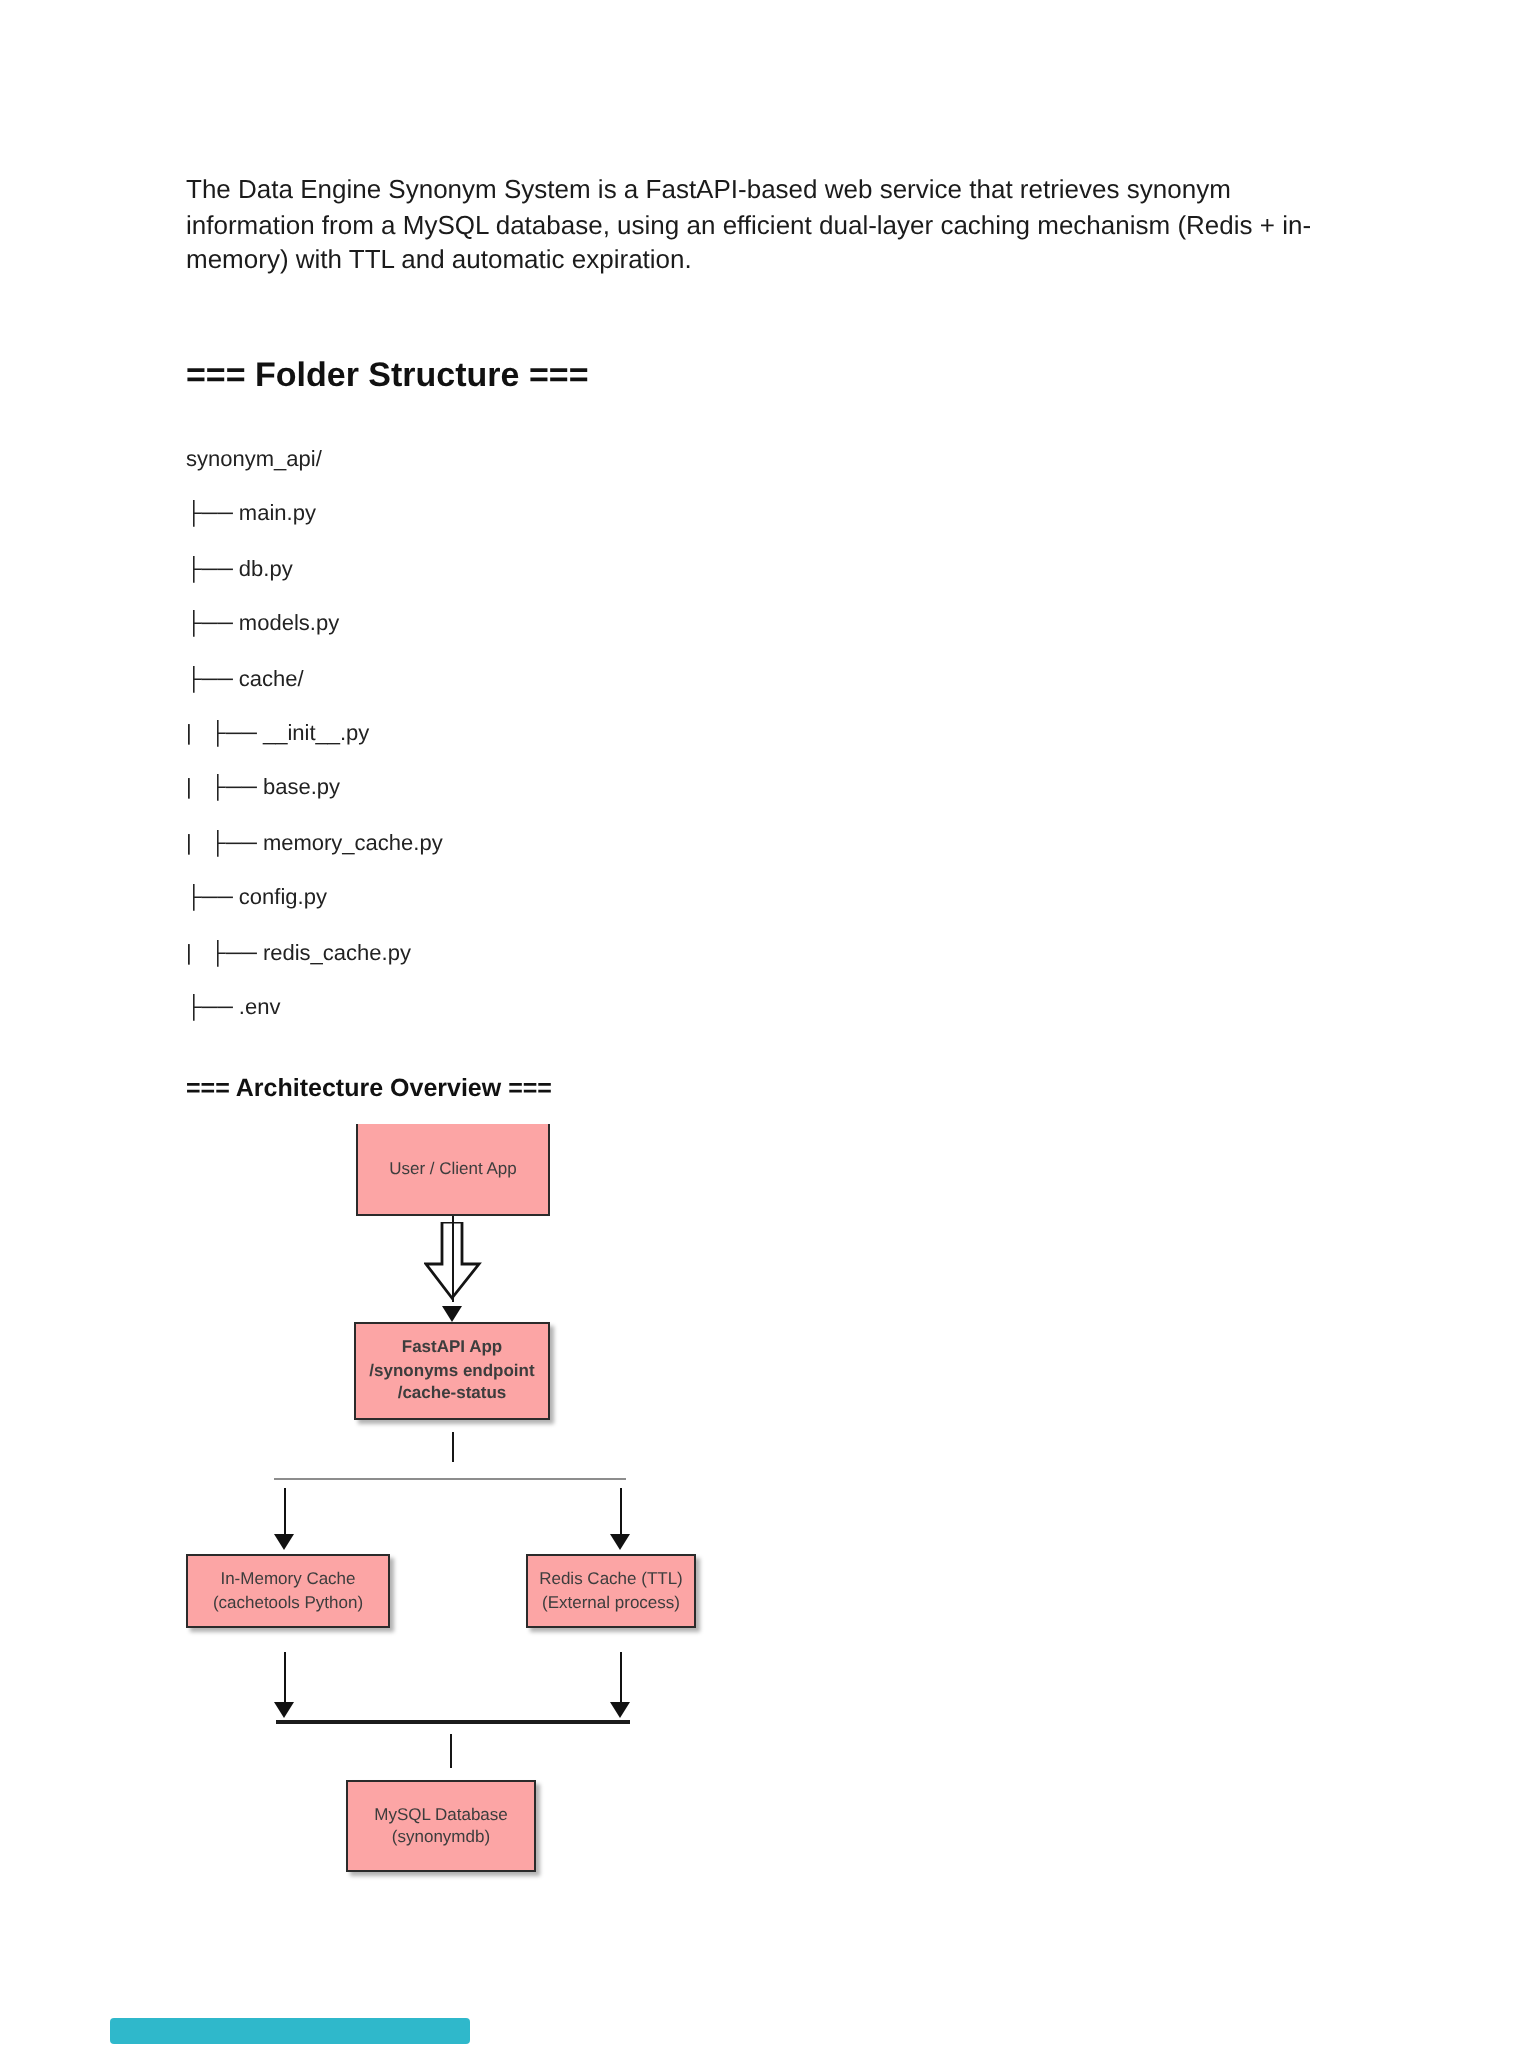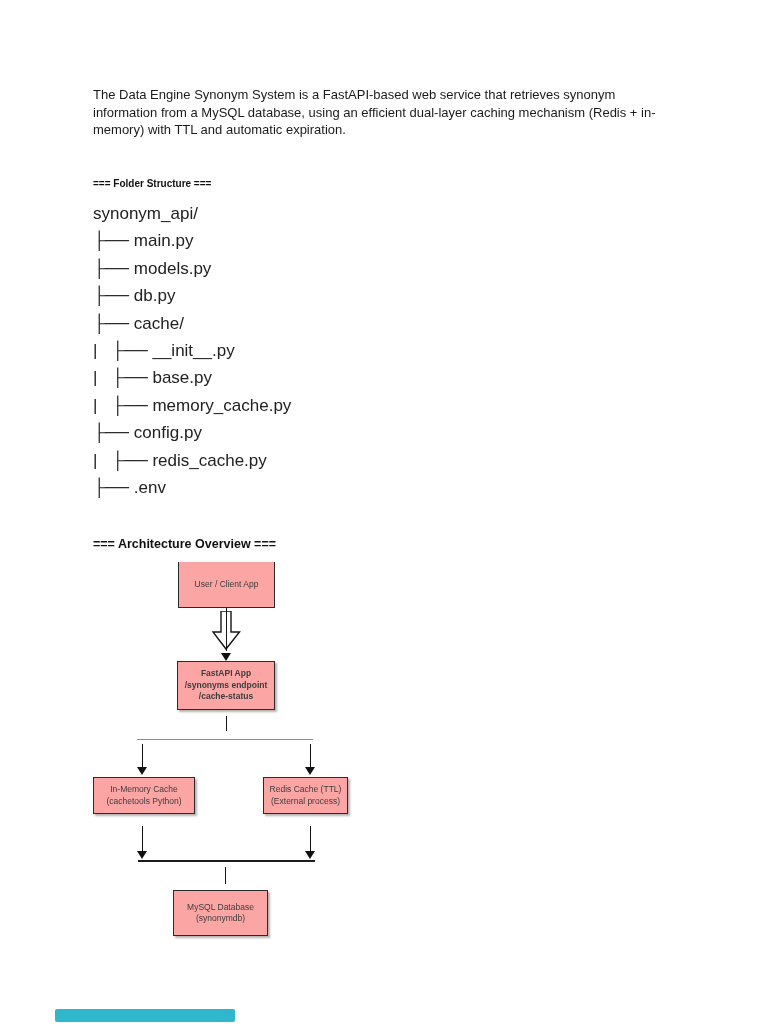--- a/index.html
+++ b/index.html
@@ -7,25 +7,25 @@
   .page {
     position:relative; width:768px; height:1024px; background:#ffffff;
     font-family:"Liberation Sans", sans-serif; color:#1b1b1b; overflow:hidden;
   }
   .intro {
     position:absolute; left:93px; top:86px; width:590px;
     font-size:13px; line-height:17.6px; color:#1b1b1b;
   }
   .h-folder {
     position:absolute; left:93px; top:178px;
-    font-size:10px; font-weight:bold; color:#111;
+    font-size:17px; font-weight:bold; color:#111;
   }
   .tree {
-    position:absolute; left:93px; top:200px; width:400px;
-    font-size:17px; color:#222;
+    position:absolute; left:93px; top:217px; width:400px;
+    font-size:11px; color:#222;
   }
   .tree-line { height:27.4px; line-height:27.4px; white-space:pre; }
   .h-arch {
     position:absolute; left:93px; top:537px;
     font-size:12.5px; font-weight:bold; color:#111;
   }
   
   .diagram { position:absolute; left:0; top:0; width:768px; height:1024px; }
   .node {
     position:absolute; background:#fca5a5; border:1px solid #2b2b2b;
@@ -75,22 +75,22 @@
 
 <div class="page">
 
   <p class="intro">The Data Engine Synonym System is a FastAPI-based web service that retrieves synonym information from a MySQL database, using an efficient dual-layer caching mechanism (Redis + in-memory) with TTL and automatic expiration.</p>
 
   <div class="h-folder">=== Folder Structure ===</div>
 
   <div class="tree">
     <div class="tree-line">synonym_api/</div>
     <div class="tree-line">├── main.py</div>
+    <div class="tree-line">├── db.py</div>
     <div class="tree-line">├── models.py</div>
-    <div class="tree-line">├── db.py</div>
     <div class="tree-line">├── cache/</div>
     <div class="tree-line">|   ├── __init__.py</div>
     <div class="tree-line">|   ├── base.py</div>
     <div class="tree-line">|   ├── memory_cache.py</div>
     <div class="tree-line">├── config.py</div>
     <div class="tree-line">|   ├── redis_cache.py</div>
     <div class="tree-line">├── .env</div>
   </div>
 
   <div class="h-arch">=== Architecture Overview ===</div>

